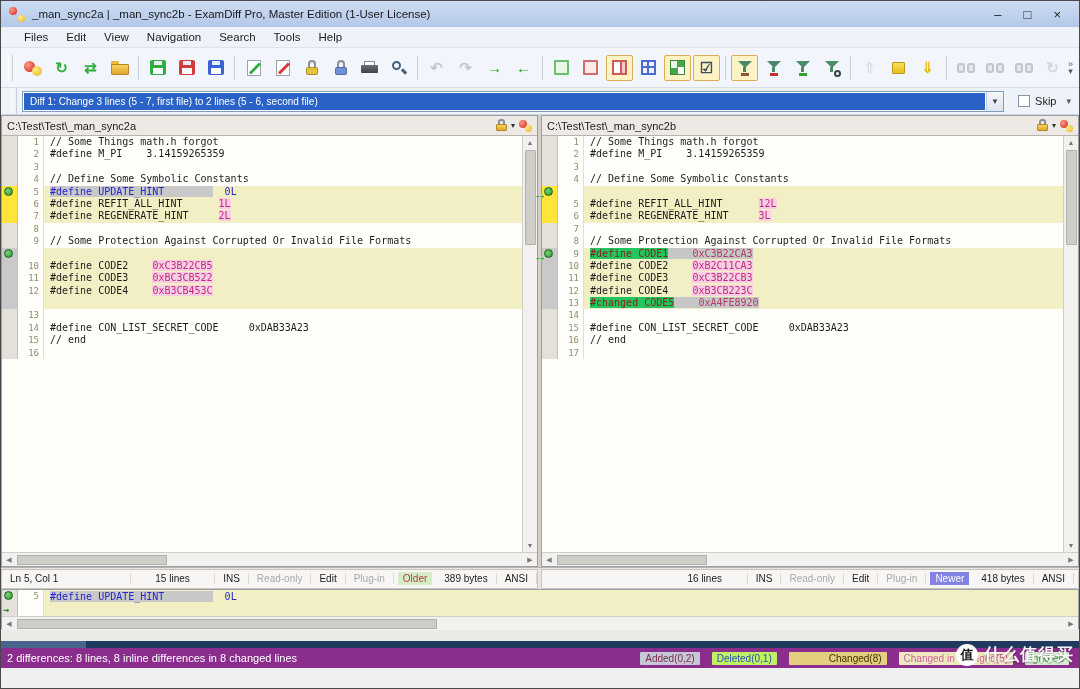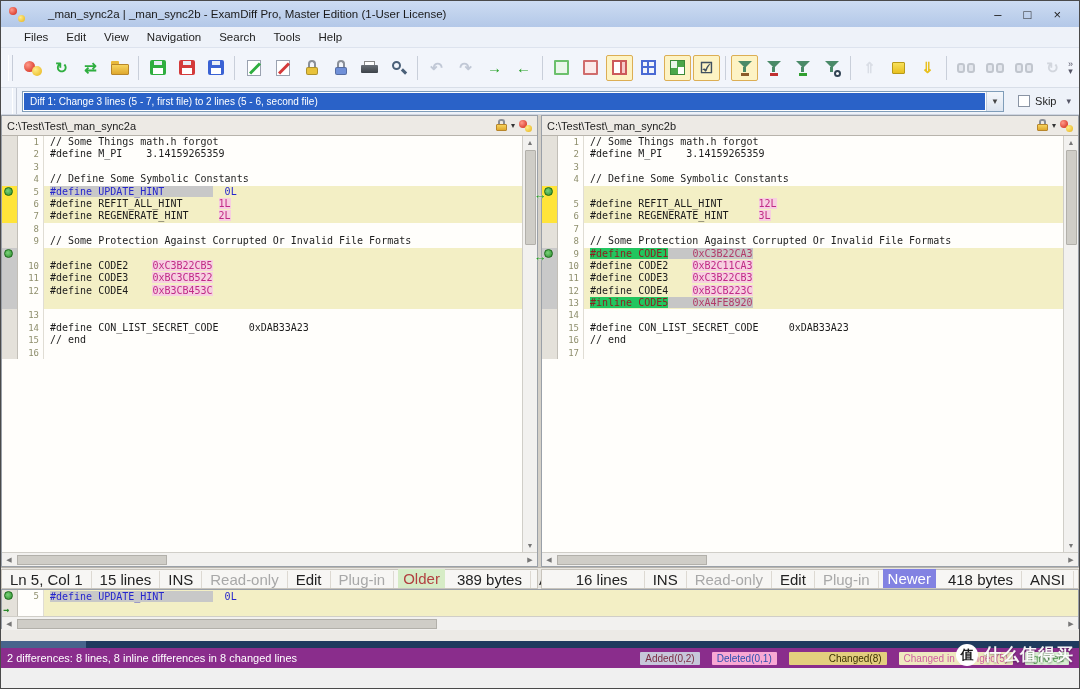--- a/index.html
+++ b/index.html
@@ -1,21 +1,21 @@
 <!DOCTYPE html>
 <html><head>
 <meta charset="utf-8">
 <style>
   *{box-sizing:border-box;margin:0;padding:0}
   html,body{width:1080px;height:689px;overflow:hidden;background:#888}
   .app{width:1080px;height:689px;position:relative;font-family:"Liberation Sans",sans-serif;background:#f0f0f0;border:1px solid #4a4a4a;overflow:hidden}
 
   
   .titlebar{height:26px;background:linear-gradient(#cddcf2,#b3c8e8);display:flex;align-items:center;padding:0 8px;font-size:11.5px;color:#1a1a1a}
-  .title{margin-left:23px;white-space:nowrap}
+  .title{margin-left:7px;white-space:nowrap}
   .wbtns{margin-left:auto;display:flex;gap:22px;font-size:13px;color:#222;padding-right:10px}
   .wbtns span{cursor:default}
 
   
   .menubar{height:21px;background:#eef2f9;display:flex;align-items:center;padding-left:14px;font-size:11.5px;border-bottom:1px solid #dde3ee;color:#222}
   .mitem{padding:2px 9px}
 
   
   .toolbar{height:40px;background:#f2f5fb;display:flex;align-items:center;padding:0 2px;border-bottom:1px solid #d8dee8}
   .grip{width:5px;height:26px;border-left:1px solid #ffffff;border-right:1px solid #c6ccd8;margin:0 5px;flex:none}
@@ -109,21 +109,21 @@
   .vs-btn.bottom{margin-top:auto}
   .vs-thumb{width:11px;height:95px;background:#cfcdc7;border:1px solid #b2b0aa;border-radius:1px;margin-top:1px}
   .hscroll{height:14px;background:#f2f1ef;border-top:1px solid #d0cec8;display:flex;align-items:center;font-size:7px;color:#777;flex:none}
   .hs-btn{width:14px;text-align:center}
   .hs-thumb{width:150px;height:10px;background:#cfcdc7;border:1px solid #b2b0aa;margin:0 1px}
   .hs-sp{flex:1}
   .sync-arrow{position:absolute;left:520px;width:38px;text-align:center;font-size:13px;font-weight:bold;color:#23a023;text-shadow:0 0 2px #fff;z-index:4}
 
   
   .statusstrip{height:22px;display:flex;background:#e8e6e1;border-top:1px solid #b8b4ac;align-items:center}
-  .sbar{width:537px;height:20px;background:#f7f6f4;border:1px solid #c8c4bc;display:flex;align-items:flex-end;font-size:15px;color:#222;flex:none}
+  .sbar{width:537px;height:20px;background:#f7f6f4;border:1px solid #c8c4bc;display:flex;align-items:center;font-size:10px;color:#222;flex:none}
   .sbar.rightbar{width:538px;margin-left:3px;justify-content:flex-end;padding-right:4px}
   .scell{padding:0 8px;border-right:1px solid #ddd9d2;white-space:nowrap}
   .c-pos{width:130px}
   .c-lines{width:85px;text-align:center}
   .dim{color:#a8a8a8}
   .older{color:#b24040;background:#d6ecc6;margin:0 4px;padding:1px 5px;border-right:none}
   .newer{color:#ffffff;background:#8282e2;margin:0 4px;padding:1px 5px;border-right:none}
 
   
   .detail{height:40px;background:#fffefb;border:1px solid #9aa0a8;display:flex;flex-direction:column}
@@ -435,21 +435,21 @@
             <div class="crow"><span class="mapc"></span><span class="lnum">4</span><span class="lcode"><span class="sg-p">// Define Some Symbolic Constants</span></span></div>
             <div class="crow yrow"><span class="mapc map-cur"><i class="mk"></i></span><span class="lnum"></span><span class="lcode"></span></div>
             <div class="crow yrow"><span class="mapc map-cur"></span><span class="lnum">5</span><span class="lcode"><span class="sg-p">#define REFIT_ALL_HINT</span><span class="sg-sp">      </span><span class="sg-iv">12L</span></span></div>
             <div class="crow yrow"><span class="mapc map-cur"></span><span class="lnum">6</span><span class="lcode"><span class="sg-p">#define REGENERATE_HINT</span><span class="sg-sp">     </span><span class="sg-iv">3L</span></span></div>
             <div class="crow"><span class="mapc"></span><span class="lnum">7</span><span class="lcode"></span></div>
             <div class="crow"><span class="mapc"></span><span class="lnum">8</span><span class="lcode"><span class="sg-p">// Some Protection Against Corrupted Or Invalid File Formats</span></span></div>
             <div class="crow yrow"><span class="mapc map-oth"><i class="mk"></i></span><span class="lnum">9</span><span class="lcode"><span class="sg-as">#define CODE1</span><span class="sg-asp">    </span><span class="sg-av">0xC3B22CA3</span></span></div>
             <div class="crow yrow"><span class="mapc map-oth"></span><span class="lnum">10</span><span class="lcode"><span class="sg-p">#define CODE2</span><span class="sg-sp">    </span><span class="sg-iv">0xB2C11CA3</span></span></div>
             <div class="crow yrow"><span class="mapc map-oth"></span><span class="lnum">11</span><span class="lcode"><span class="sg-p">#define CODE3</span><span class="sg-sp">    </span><span class="sg-iv">0xC3B22CB3</span></span></div>
             <div class="crow yrow"><span class="mapc map-oth"></span><span class="lnum">12</span><span class="lcode"><span class="sg-p">#define CODE4</span><span class="sg-sp">    </span><span class="sg-iv">0xB3CB223C</span></span></div>
-            <div class="crow yrow"><span class="mapc map-oth"></span><span class="lnum">13</span><span class="lcode"><span class="sg-as">#inline CODE5</span><span class="sg-asp">    </span><span class="sg-av">0xA4FE8920</span></span></div>
+            <div class="crow yrow"><span class="mapc map-oth"></span><span class="lnum">13</span><span class="lcode"><span class="sg-as">#changed CODE5</span><span class="sg-asp">    </span><span class="sg-av">0xA4FE8920</span></span></div>
             <div class="crow"><span class="mapc"></span><span class="lnum">14</span><span class="lcode"></span></div>
             <div class="crow"><span class="mapc"></span><span class="lnum">15</span><span class="lcode"><span class="sg-p">#define CON_LIST_SECRET_CODE     0xDAB33A23</span></span></div>
             <div class="crow"><span class="mapc"></span><span class="lnum">16</span><span class="lcode"><span class="sg-p">// end</span></span></div>
             <div class="crow"><span class="mapc"></span><span class="lnum">17</span><span class="lcode"></span></div>
           </div>
         <div class="vscroll">
           <span class="vs-btn">▲</span>
           <span class="vs-thumb"></span>
           <span class="vs-btn bottom">▼</span>
         </div>
@@ -506,21 +506,21 @@
   <div class="filler"></div>
 
   <div class="outstrip">
     <span class="out-tab"></span>
   </div>
 
   <div class="purplebar">
     <span>2 differences: 8 lines, 8 inline differences in 8 changed lines</span>
     <span class="badges" id="badges">
         <span class="badge" style="background: rgb(199, 199, 218); color: rgb(123, 45, 67);">Added(0,2)</span>
-        <span class="badge" style="background: #f9a8d4; color: rgb(45, 80, 176);">Deleted(0,1)</span>
+        <span class="badge" style="background: #bef264; color: rgb(45, 80, 176);">Deleted(0,1)</span>
         <span class="badge" style="background: rgb(227, 207, 126); color: rgb(58, 48, 0); padding-left: 40px;">Changed(8)</span>
         <span class="badge" style="background: rgb(239, 233, 192); color: rgb(208, 96, 160);">Changed in changed(5)</span>
         <span class="badge" style="background: rgb(217, 239, 211); color: rgb(79, 154, 79);">Ignored</span>
       </span>
   </div>
 
   <div class="watermark">
     <span class="wm-logo">值</span>
     <span class="wm-text">什么值得买</span>
   </div>

